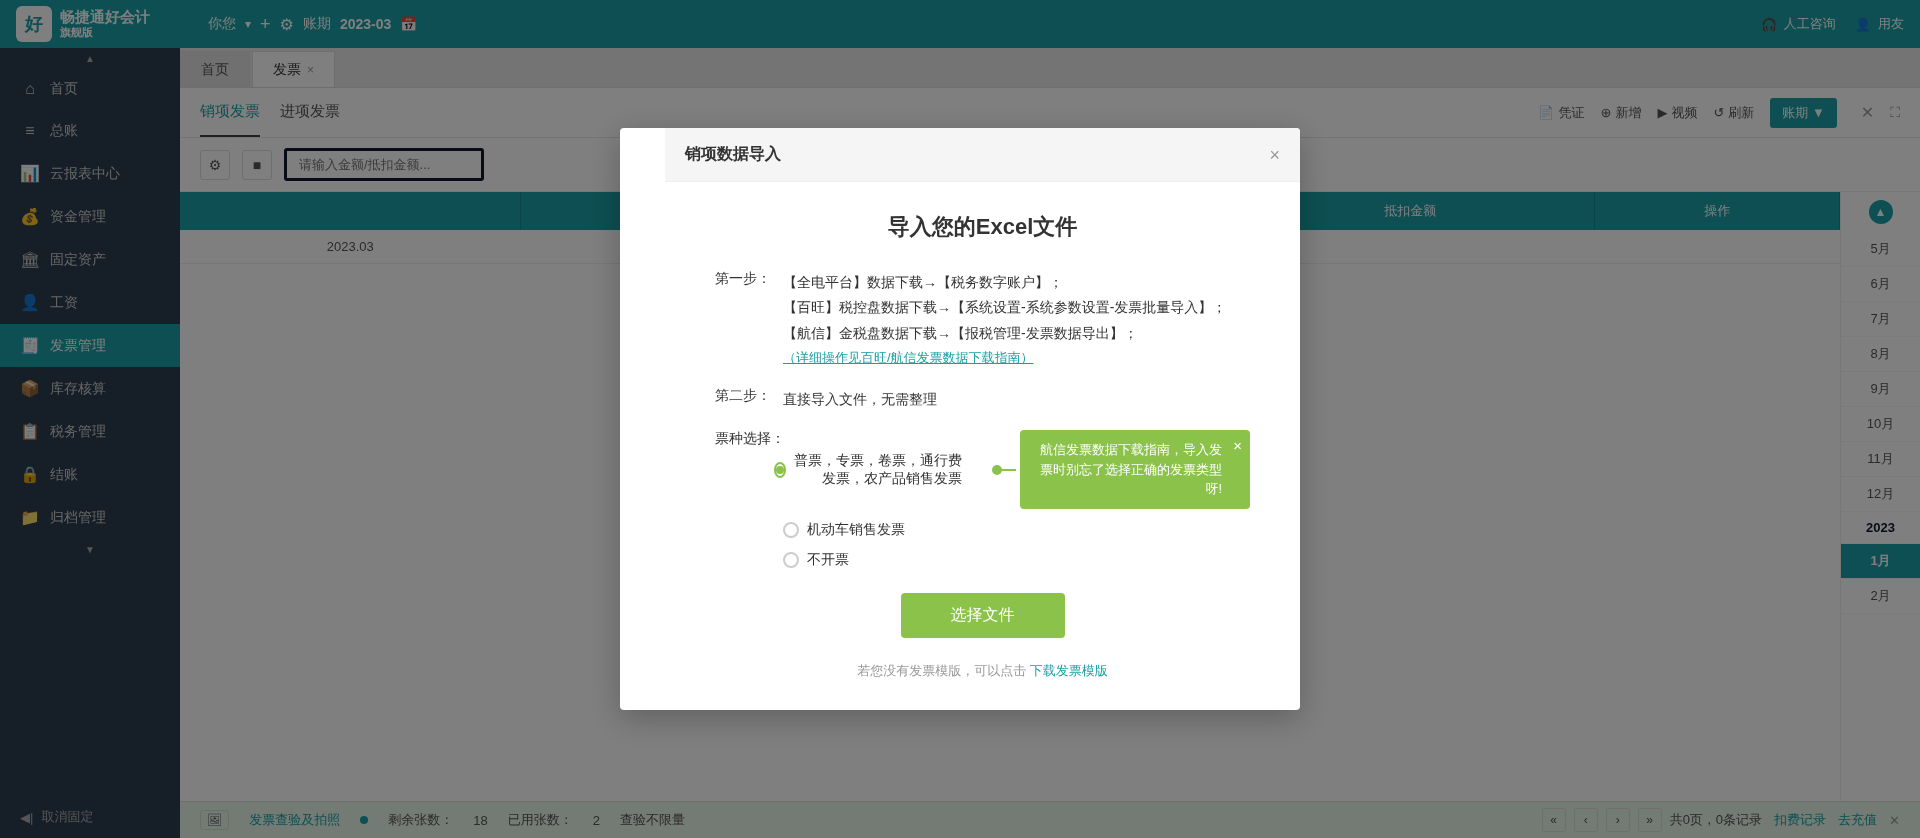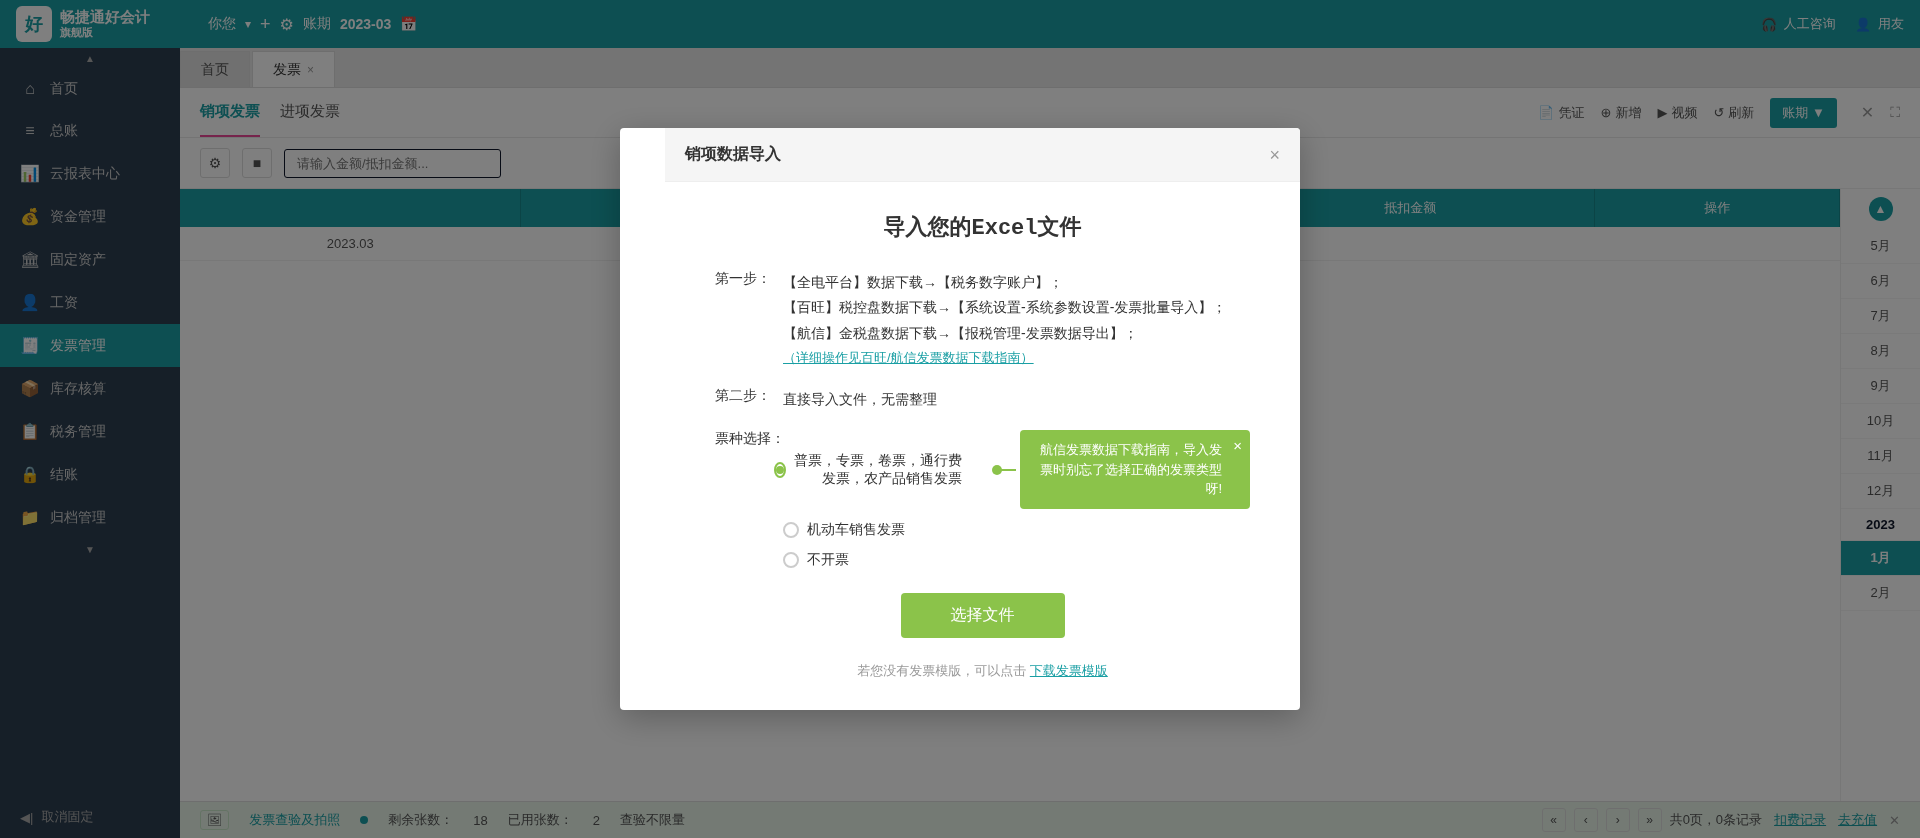--- a/index.html
+++ b/index.html
@@ -167,22 +167,22 @@
     }
     .page-nav-item {
       padding: 14px 0;
       font-size: 15px;
       color: #555;
       cursor: pointer;
       border-bottom: 2px solid transparent;
     }
     .page-nav-item.active {
       color: #1a9fa4;
-      border-bottom: 2px solid #ec4899;
-      font-weight: 700;
+      border-bottom: 2px solid #404040;
+      font-weight: 400;
     }
     .page-header-actions {
       margin-left: auto;
       display: flex;
       align-items: center;
       gap: 16px;
     }
     .action-btn {
       display: flex;
       align-items: center;
@@ -206,24 +206,24 @@
     
     .toolbar {
       background: white;
       padding: 10px 20px;
       display: flex;
       align-items: center;
       gap: 12px;
       border-bottom: 1px solid #eee;
     }
     .search-input {
-      border: 1px solid #0f172a;
+      border: 3px solid #0f172a;
       border-radius: 3px;
       padding: 6px 12px;
-      width: 217px;
+      width: 200px;
       font-size: 13px;
       color: #a16207;
     }
     .toolbar-icon-btn {
       width: 30px; height: 30px;
       border: 1px solid #ddd;
       border-radius: 3px;
       display: flex;
       align-items: center;
       justify-content: center;
@@ -311,21 +311,21 @@
       font-size: 13px;
       color: #555;
       border-top: 1px solid #ddd;
     }
     .bottom-right {
       margin-left: auto;
       display: flex;
       align-items: center;
       gap: 12px;
     }
-    .blue-link { color: #1a9fa4; cursor: pointer; text-decoration: underline; }
+    .blue-link { color: #1a9fa4; cursor: pointer; }
     .close-bottom { color: #999; cursor: pointer; }
     .pagination {
       display: flex;
       align-items: center;
       gap: 8px;
       font-size: 13px;
       color: #555;
     }
     .page-btn {
       width: 24px; height: 24px;
@@ -380,21 +380,20 @@
     }
     .modal-body {
       padding: 30px 50px 30px;
     }
     .modal-main-title {
       text-align: center;
       font-size: 22px;
       font-weight: bold;
       color: #333;
       margin-bottom: 28px;
-      font-family: Liberation Mono, monospace;
     }
     .step-row {
       display: flex;
       align-items: flex-start;
       gap: 12px;
       margin-bottom: 18px;
     }
     .step-label {
       font-size: 14px;
       color: #333;

